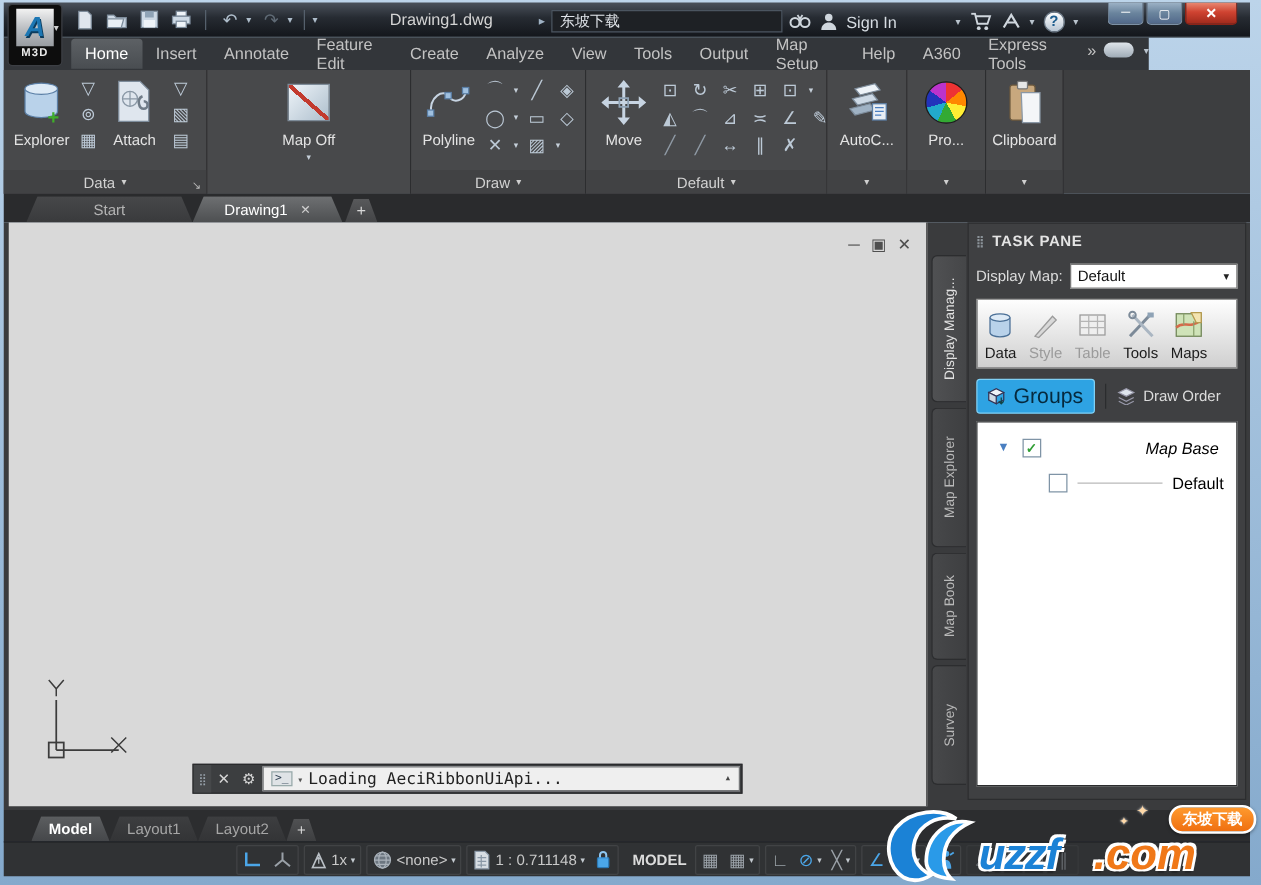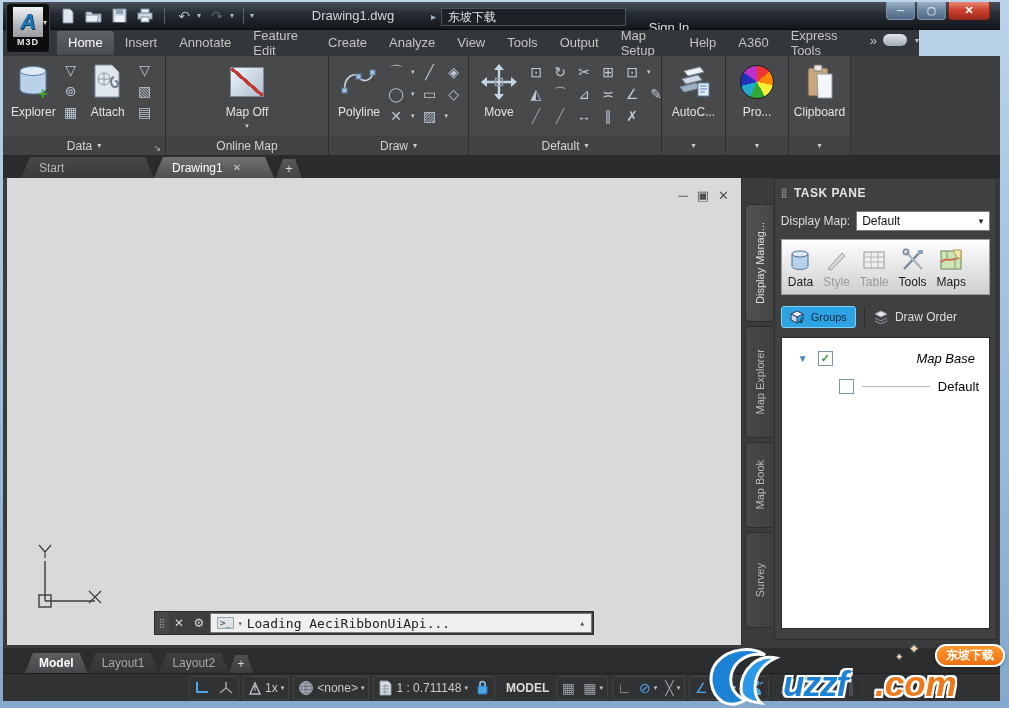--- a/index.html
+++ b/index.html
@@ -29,22 +29,22 @@
   .qsep { width:1px; height:16px; background:#55606c; margin:0 3px; }
   .qarrow { color:#aebdcb; font-size:14px; line-height:1; }
   .qarrow.dis { color:#5f6a75; }
   .ddm { color:#aebdcb; font-size:8px; margin-left:-3px; }
   #doc-title { position:absolute; left:270px; top:6px; width:160px; text-align:center;
     color:#d4d4d4; font-size:13px; }
   #search-flyout { position:absolute; left:428px; top:9px; color:#9fb2c4; font-size:10px; }
   #searchbox { position:absolute; left:438px; top:6px; width:185px; height:18px;
     background:#1e2125; border:1px solid #4b5560; color:#dfe3e8; font-size:12px;
     display:flex; align-items:center; padding-left:6px; }
-  #signin-strip { position:absolute; left:644px; top:4px; height:22px; display:flex;
-    align-items:center; gap:7px; color:#d7dde3; font-size:13px;flex-direction:column; }
+  #signin-strip { position:absolute; left:628px; top:4px; height:22px; display:flex;
+    align-items:center; gap:7px; color:#d7dde3; font-size:13px; }
   .tb-dd { font-size:8px; color:#b9c3cd; }
   .helpq { width:17px; height:17px; border-radius:50%;
     background:linear-gradient(#fefefe,#b9c6d4); color:#1d5d8e; font-weight:bold;
     font-size:12px; display:flex; align-items:center; justify-content:center;
     border:1px solid #6b7886; }
   #winbtns { position:absolute; right:10px; top:0px; display:flex; }
   .winbtn { width:29px; height:18px; display:flex; align-items:center; justify-content:center;
     color:#fff; font-size:10px; border:1px solid #7d91a5; border-top:none;
     background:linear-gradient(#8ea6bd,#5f7florida 0%); background:linear-gradient(#9db2c6,#6a849d 50%,#51688a);
     border-radius:0 0 4px 4px; margin-left:2px; }
@@ -91,21 +91,21 @@
   .capture-sq { width:30px; height:26px; border:1px dashed #8b8b8b; background:#5b5c5e; opacity:.55; }
   .wheel { width:34px; height:34px; border-radius:50%; border:1px solid #1c1c1c;
     background:conic-gradient(#e33 0 14%, #f80 14% 28%, #fe3 28% 42%, #3a3 42% 57%,
       #2ac 57% 71%, #23b 71% 85%, #b3c 85% 100%); }
 
   
   #filetabs { left:3px; top:155px; width:997px; height:23px; background:#2a2b2d;
     display:flex; align-items:flex-end; padding-left:18px; }
   .ftab { height:21px; padding:3px 18px; font-size:12px; color:#b4b4b4;
     clip-path:polygon(9px 0, calc(100% - 9px) 0, 100% 100%, 0 100%);
-    background:linear-gradient(#47484a,#393a3c); display:flex; gap:10px; align-items:center; }
+    background:linear-gradient(#47484a,#393a3c); display:flex; gap:10px; align-items:center;justify-content:center; }
   .ftab.active { background:linear-gradient(#6e7072,#4d4f51); color:#fff; }
   .ftab .fx { font-size:10px; color:#cfcfcf; }
   .fplus { width:26px; height:19px; margin-left:2px; background:linear-gradient(#58595b,#434446);
     clip-path:polygon(7px 0, calc(100% - 7px) 0, 100% 100%, 0 100%);
     color:#d8d8d8; font-size:13px; display:flex; align-items:center; justify-content:center; }
 
   
   #mainbg { left:3px; top:178px; width:997px; height:470px; background:#3a3b3d; }
   #canvas { left:7px; top:178px; width:735px; height:467px; background:#d9d9d9;
     border-right:1px solid #2e2f31; }
@@ -144,21 +144,21 @@
     display:flex; align-items:center; color:#111; font-size:12px; padding-left:5px; }
   #tp-combo .cdd { margin-left:auto; width:16px; text-align:center; color:#222; font-size:9px; }
   #tp-toolbar { margin-top:8px; height:56px; background:linear-gradient(#fefefe,#cfcfcf);
     border:1px solid #9a9a9a; display:flex; align-items:center; padding:4px 6px 2px; gap:10px; }
   .tpt { display:flex; flex-direction:column; align-items:center; gap:2px; font-size:12px;
     color:#1b1b1b; }
   .tpt.dis { color:#9b9b9b; }
   .tpt .ticon { height:26px; display:flex; align-items:center; justify-content:center; }
   #tp-mode { margin-top:8px; display:flex; align-items:center; gap:8px; height:28px; }
   #groups-btn { display:flex; align-items:center; gap:5px; background:#2ea3e3;
-    border:1px solid #7fd0f5; border-radius:3px; color:#06293d; font-size:11px;
+    border:1px solid #7fd0f5; border-radius:3px; color:#06293d; font-size:17px;
     padding:3px 8px; }
   .mode-sep { width:1px; height:20px; background:#2b2c2e; }
   #draworder-btn { display:flex; align-items:center; gap:6px; color:#dcdcdc; font-size:12px; }
   #tp-tree { margin-top:6px; height:292px; background:#fff; border:1px solid #2b2c2e;
     padding-top:8px; }
   .trow1 { display:flex; align-items:center; height:24px; padding:0 14px 0 16px; }
   .expander { color:#4a7fc1; font-size:10px; width:20px; }
   .cbx { width:15px; height:15px; background:#fff; border:1px solid #7f94a6;
     display:flex; align-items:center; justify-content:center; font-size:11px;
     color:#2f9e33; font-weight:bold; }
@@ -361,23 +361,20 @@
     <div class="panel" style="width:163px">
       <div class="panel-body" style="justify-content:space-around">
         <div class="bigbtn">
           <span class="bicon">
               <span class="mapoff-sq"></span>
             </span>
           <span>Map Off</span>
           <span class="smdd">▾</span>
         </div>
       </div>
-      <div class="panel-title">
-        <span>Online Map</span>
-      </div>
     </div>
 
     <div class="panel" style="width:140px">
       <div class="panel-body">
         <div class="bigbtn">
           <span class="bicon">
             <svg width="36" height="34" viewBox="0 0 36 34">
                 <path d="M4 26 C2 12 14 6 18 12 M18 12 C22 18 30 16 32 8" fill="none" stroke="#c7d4e2" stroke-width="1.6"></path>
                 <rect x="1" y="23" width="5" height="5" fill="#9fc0e0" stroke="#5b7fa6"></rect>
                 <rect x="15" y="9" width="5" height="5" fill="#9fc0e0" stroke="#5b7fa6"></rect>

